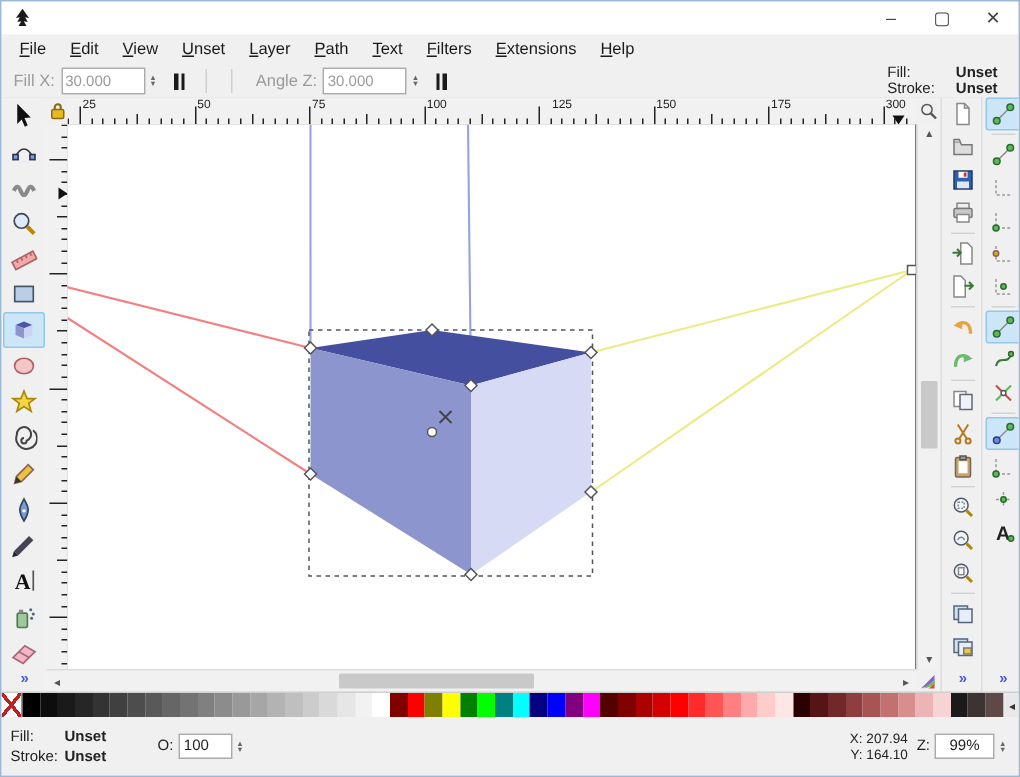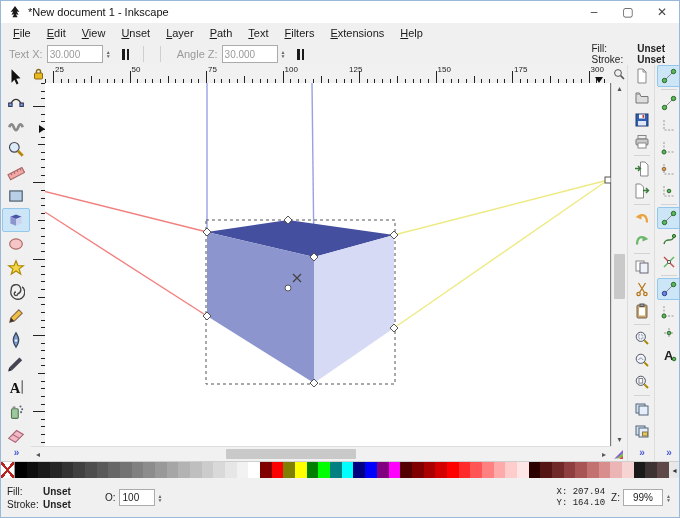--- a/index.html
+++ b/index.html
@@ -80,32 +80,31 @@
   #statusbar{left:0;top:477px;width:680px;height:39px;background:#f0f0f0;display:flex;align-items:center;font-size:10px;color:#222;}
   #fs-grid{display:grid;grid-template-columns:36px 52px;row-gap:2px;margin-left:6px;line-height:11px;}
   #fs-grid b{font-weight:bold;}
   #opacity{display:flex;align-items:center;margin-left:10px;}
   .sinput{height:15px;border:1px solid #ababab;background:#fff;font-size:10px;padding:0 3px;
           font-family:"Liberation Sans",sans-serif;color:#222;}
   #layer-box{display:flex;align-items:center;margin-left:10px;gap:8px;}
   #layer-select{display:flex;align-items:center;height:18px;border:1px solid #ababab;background:#fbfbfb;padding:0 3px;gap:4px;}
   #layer-select .chev{font-size:7px;color:#555;border-left:1px solid #ccc;padding-left:4px;height:100%;display:flex;align-items:center;}
   #status-msg{flex:1;}
-  #xy-block{font-family:Liberation Mono, monospace;font-size:9px;line-height:11px;text-align:right;margin-right:6px;}
+  #xy-block{font-family:Liberation Sans, sans-serif;font-size:9px;line-height:11px;text-align:right;margin-right:6px;}
   #zoom-field{display:flex;align-items:center;margin-right:8px;}
   #bottom-line{left:0;top:516px;width:680px;height:2px;background:#2e86de;}
 </style>
 </head>
 <body>
 
 <div id="titlebar" class="abs">
   <svg id="app-icon" viewBox="0 0 16 16">
     <path d="M8 1 L13 8 L10 7.5 L12 11 L9 10.5 L11 14 L5 14 L7 10.5 L4 11 L6 7.5 L3 8 Z" fill="#1a1a1a"></path>
   </svg>
-  <span id="title-text">*New document 1 - Inkscape</span>
   <div id="win-controls">
     <div class="winbtn">–</div>
     <div class="winbtn">▢</div>
     <div class="winbtn">✕</div>
   </div>
 </div>
 
 <div id="menubar" class="abs">
   <span class="mi">File</span>
   <span class="mi">Edit</span>
@@ -114,21 +113,21 @@
   <span class="mi">Layer</span>
   <span class="mi">Path</span>
   <span class="mi">Text</span>
   <span class="mi">Filters</span>
   <span class="mi">Extensions</span>
   <span class="mi">Help</span>
 </div>
 
 <div id="toolbar" class="abs">
   <div class="tb-group">
-    <span class="tb-label">Text X:</span>
+    <span class="tb-label">Fill X:</span>
     <input class="spinbox" value="30.000" style="">
     <span class="spinner">
         <span>▲</span>
         <span>▼</span>
       </span>
     <div class="parbtn">
         <i></i>
         <i></i>
       </div>
   </div>
@@ -303,21 +302,21 @@
         <div class="htick" style="height: 4px; left: 245.15px;"></div>
         <div class="htick" style="height: 4px; left: 252.8px;"></div>
         <div class="htick" style="height: 4px; left: 260.45px;"></div>
         <div class="htick" style="height: 4px; left: 268.1px;"></div>
         <div class="htick" style="height: 7px; left: 275.75px;"></div>
         <div class="htick" style="height: 4px; left: 283.4px;"></div>
         <div class="htick" style="height: 4px; left: 291.05px;"></div>
         <div class="htick" style="height: 4px; left: 298.7px;"></div>
         <div class="htick" style="height: 4px; left: 306.35px;"></div>
         <div class="htick" style="height: 12px; left: 314px;"></div>
-        <div class="hlab" style="left: 304px;">125</div>
+        <div class="hlab" style="left: 323px;">125</div>
         <div class="htick" style="height: 4px; left: 321.65px;"></div>
         <div class="htick" style="height: 4px; left: 329.3px;"></div>
         <div class="htick" style="height: 4px; left: 336.95px;"></div>
         <div class="htick" style="height: 4px; left: 344.6px;"></div>
         <div class="htick" style="height: 7px; left: 352.25px;"></div>
         <div class="htick" style="height: 4px; left: 359.9px;"></div>
         <div class="htick" style="height: 4px; left: 367.55px;"></div>
         <div class="htick" style="height: 4px; left: 375.2px;"></div>
         <div class="htick" style="height: 4px; left: 382.85px;"></div>
         <div class="htick" style="height: 12px; left: 390.5px;"></div>

